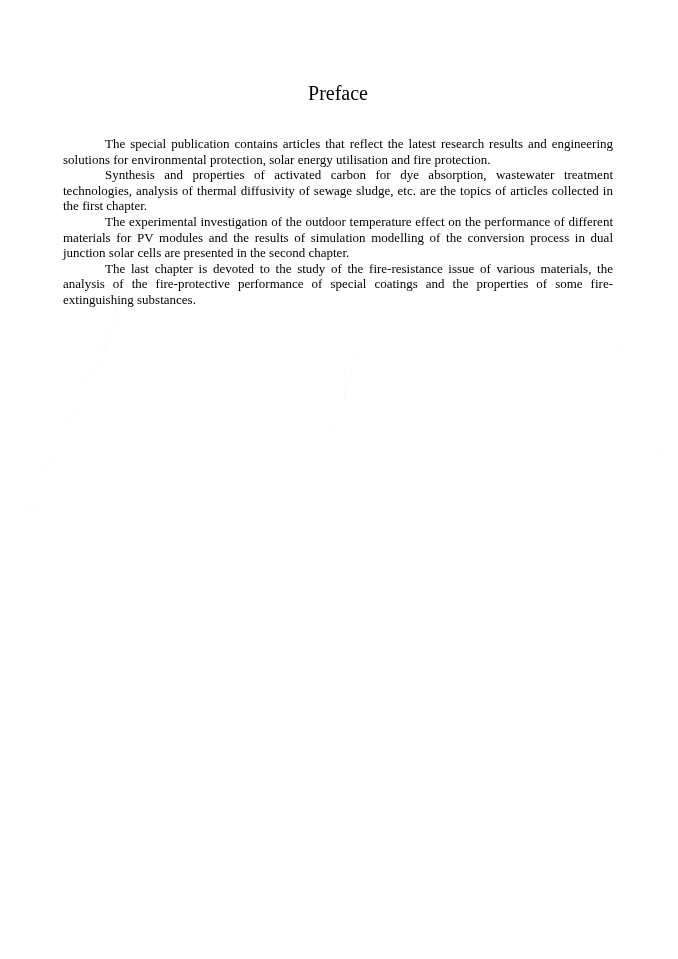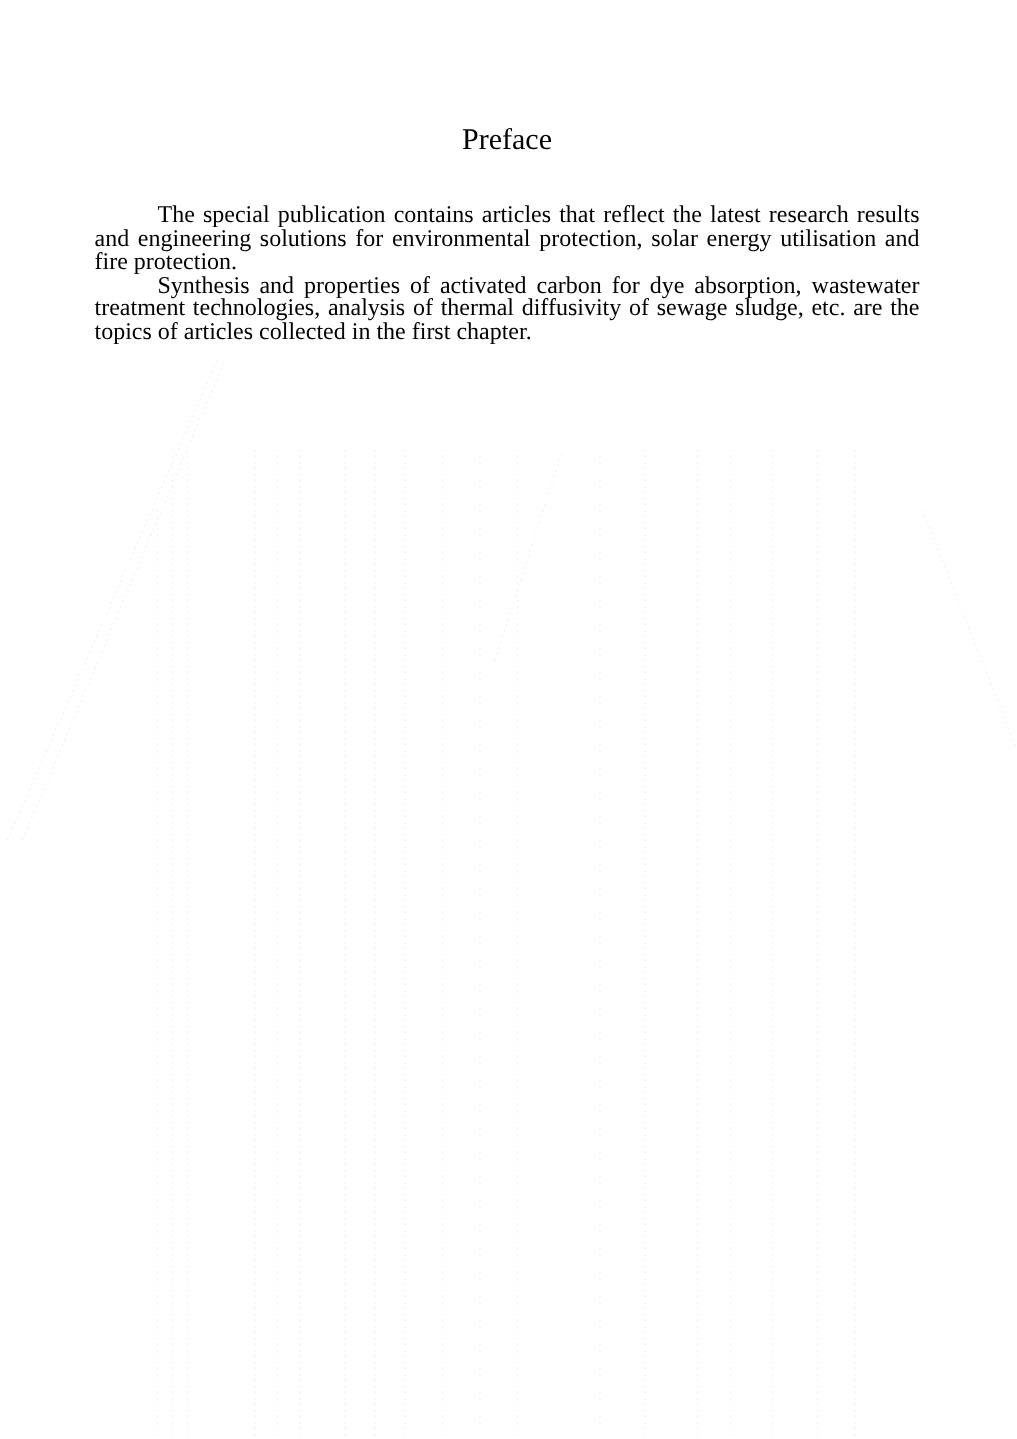--- a/index.html
+++ b/index.html
@@ -1,20 +1,20 @@
 <!DOCTYPE html>
 <html><head>
 <meta charset="utf-8">
 <style>
   html, body { margin: 0; padding: 0; background: #ffffff; }
   body { width: 678px; height: 959px; position: relative; overflow: hidden; }
   .watermark { position: absolute; inset: 0; pointer-events: none; opacity: 0.05; }
   .page { position: absolute; left: 63px; top: 0; width: 550px; color: #000; font-family: "Liberation Serif", serif; }
   .title { position: absolute; left: 0; width: 550px; top: 81px; text-align: center; font-weight: normal; font-size: 20px; line-height: 24px; margin: 0; }
-  .body { position: absolute; top: 136px; left: 0; width: 550px; font-size: 16px; line-height: 15.6px; text-align: justify; }
+  .body { position: absolute; top: 136px; left: 0; width: 550px; font-size: 13px; line-height: 15.6px; text-align: justify; }
   .body p { margin: 0; text-indent: 42px; }
 </style>
 </head>
 <body>
 
 <svg class="watermark" width="678" height="959" viewBox="0 0 678 959">
   <g stroke="#000" stroke-width="1" stroke-dasharray="1 3" fill="none">
     <path d="M5 560 L145 240"></path>
       <path d="M15 560 L150 240"></path>
     <path d="M105 340 L105 959"></path>
@@ -39,14 +39,16 @@
     <path d="M570 300 L570 959"></path>
       <path d="M615 340 L678 500"></path>
   </g>
 </svg>
 
 <div class="page">
   <h1 class="title">Preface</h1>
   <div class="body">
     <p>The special publication contains articles that reflect the latest research results and engineering solutions for environmental protection, solar energy utilisation and fire protection.</p>
     <p>Synthesis and properties of activated carbon for dye absorption, wastewater treatment technologies, analysis of thermal diffusivity of sewage sludge, etc. are the topics of articles collected in the first chapter.</p>
+    <p>The experimental investigation of the outdoor temperature effect on the performance of different materials for PV modules and the results of simulation modelling of the conversion process in dual junction solar cells are presented in the second chapter.</p>
+    <p>The last chapter is devoted to the study of the fire-resistance issue of various materials, the analysis of the fire-protective performance of special coatings and the properties of some fire-extinguishing substances.</p>
   </div>
 </div>
 
 </body></html>

